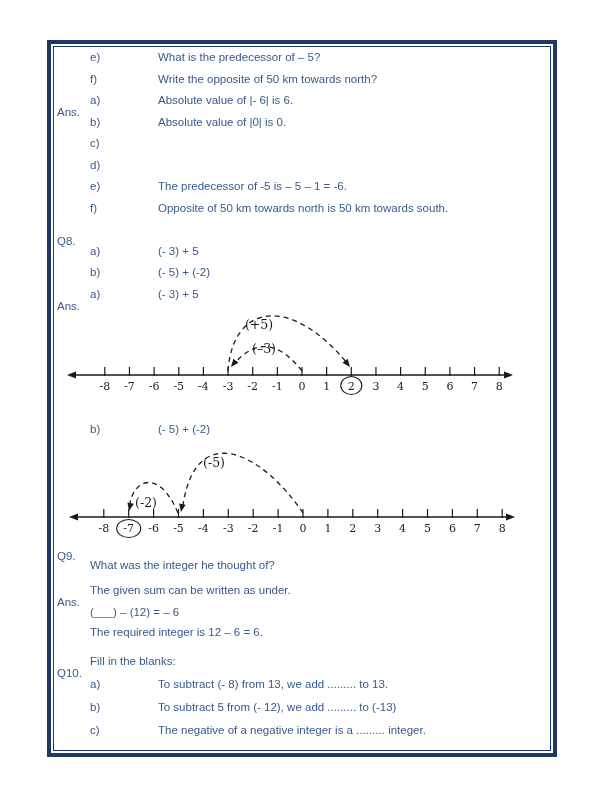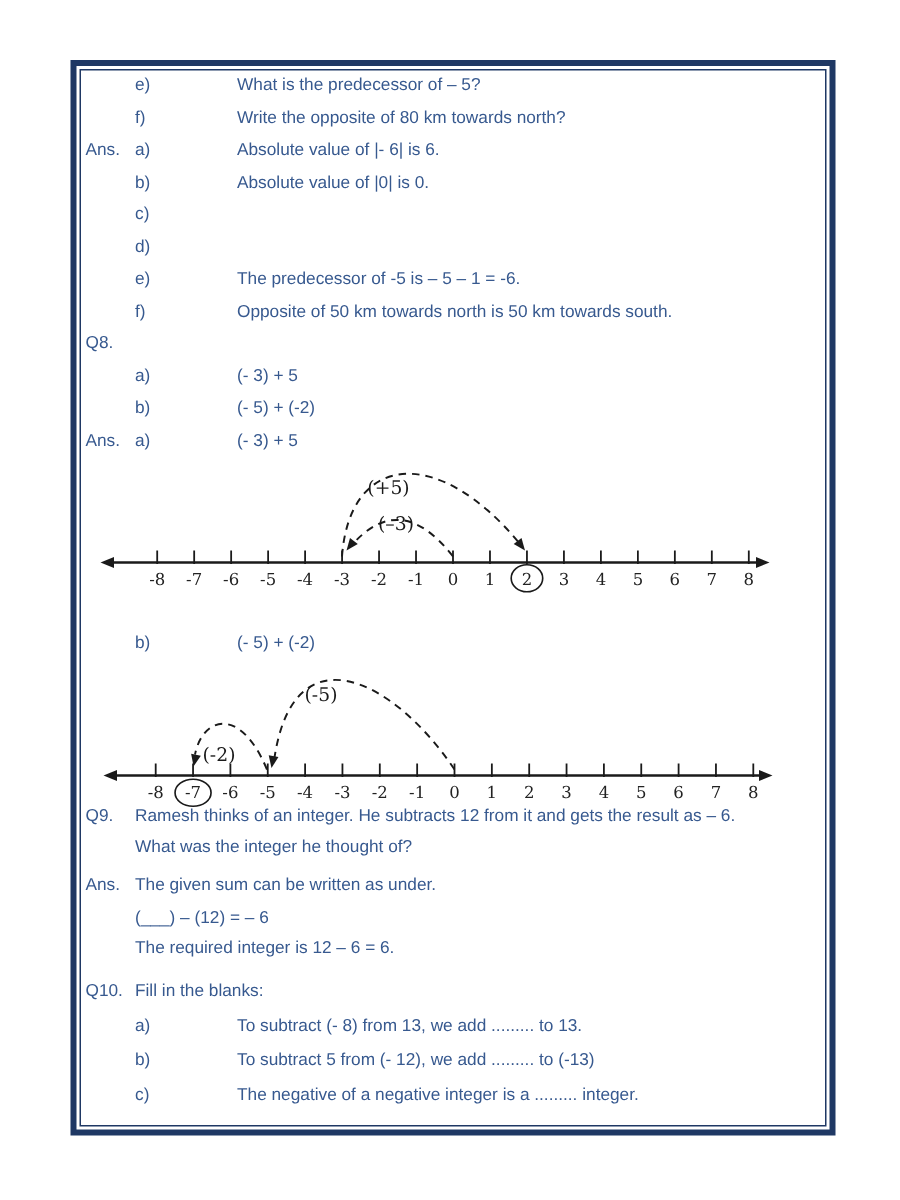--- a/index.html
+++ b/index.html
@@ -11,41 +11,41 @@
   .frame-outer {
     position:absolute; left:47px; top:40px; width:510px; height:717px;
     border:4px solid var(--border); box-sizing:border-box;
   }
   .frame-inner { position:absolute; inset:2px; border:1px solid var(--border); }
   .row {
     position:absolute; left:56px; width:492px; height:22px;
     font-size:11.5px; color:var(--text);
   }
   .row span { position:absolute; top:0; line-height:15px; white-space:nowrap; }
-  .lab  { left:1px; }
+  .lab  { left:1px;margin-top:12px; }
   .let  { left:34px; }
   .txt  { left:54px;margin-left:48px; }
   .qtxt { left:34px; }
   svg.fig { position:absolute; }
 </style>
 </head>
 <body>
 
 <div class="page" style="--text: #37598F; --border: #1F3864; --ink: #1a1a1a;">
   <div class="frame-outer">
     <div class="frame-inner"></div>
   </div>
   <div id="rows">
       <div class="row" style="top: 50px;">
         <span class="let">e)</span>
         <span class="txt">What is the predecessor of – 5?</span>
       </div>
       <div class="row" style="top: 71.5px;">
         <span class="let">f)</span>
-        <span class="txt">Write the opposite of 80 km towards north?</span>
+        <span class="txt">Write the opposite of 50 km towards north?</span>
       </div>
       <div class="row" style="top: 93px;">
         <span class="lab">Ans.</span>
         <span class="let">a)</span>
         <span class="txt">Absolute value of |- 6| is 6.</span>
       </div>
       <div class="row" style="top: 114.5px;">
         <span class="let">b)</span>
         <span class="txt">Absolute value of |0| is 0.</span>
       </div>
@@ -78,21 +78,20 @@
         <span class="lab">Ans.</span>
         <span class="let">a)</span>
         <span class="txt">(- 3) + 5</span>
       </div>
       <div class="row" style="top: 422px;">
         <span class="let">b)</span>
         <span class="txt">(- 5) + (-2)</span>
       </div>
       <div class="row" style="top: 536.5px;">
         <span class="lab">Q9.</span>
-        <span class="qtxt">Ramesh thinks of an integer. He subtracts 12 from it and gets the result as – 6.</span>
       </div>
       <div class="row" style="top: 558px;">
         <span class="qtxt">What was the integer he thought of?</span>
       </div>
       <div class="row" style="top: 583px;">
         <span class="lab">Ans.</span>
         <span class="qtxt">The given sum can be written as under.</span>
       </div>
       <div class="row" style="top: 605px;">
         <span class="qtxt">(___) – (12) = – 6</span>

